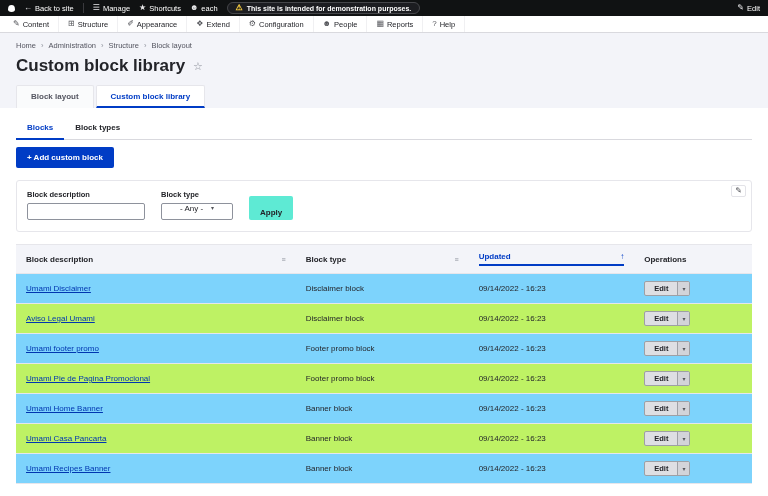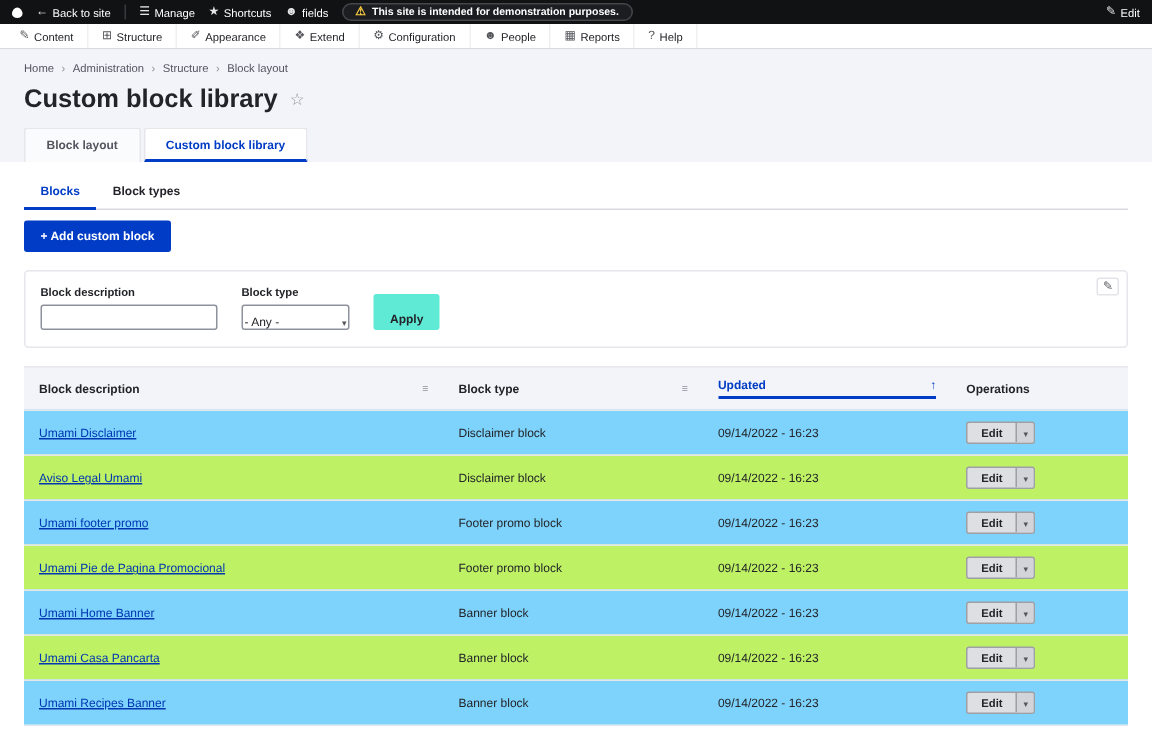--- a/index.html
+++ b/index.html
@@ -41,21 +41,21 @@
   .subtab.active { color:#003cc5; border-bottom:2px solid #003cc5; margin-bottom:-1px; }
   .intro { font-size:8px; line-height:1.55; margin-top:10px; color:#232429; max-width:720px; }
   .intro .lnk { color:#0036b1; text-decoration:underline; cursor:pointer; }
   .btn-primary { display:inline-block; background:#003cc5; color:#fff; font-size:8px; font-weight:bold; padding:6px 11px; border-radius:2px; border:none; margin-top:7px; cursor:pointer; font-family:inherit; }
 
   
   .filter-box { position:relative; border:1px solid #e6e6eb; border-radius:3px; margin-top:12px; padding:9px 10px 11px; display:flex; gap:16px; align-items:flex-end; }
   .field { display:flex; flex-direction:column; gap:4px; }
   .field-label { font-size:7.5px; font-weight:bold; color:#232429; }
   .text-input { width:118px; height:17px; border:1px solid #8e929c; border-radius:2px; font-size:8px; padding:0 4px; font-family:inherit; }
-  .selectbox { width:72px; height:17px; border:1px solid #8e929c; border-radius:2px; font-size:8px; padding:0 1px; display:flex; align-items:flex-end; justify-content:space-between; background:#fff; cursor:pointer; }
+  .selectbox { width:72px; height:17px; border:1px solid #8e929c; border-radius:2px; font-size:8px; padding:0 18px; display:flex; align-items:flex-start; justify-content:space-between; background:#fff; cursor:pointer; }
   .caret { font-size:6px; color:#55565b; }
   .btn-secondary { background:#5eead4; color:#232429; font-size:8px; font-weight:bold; padding:12px 11px; height:18px; border-radius:2px; border:none; cursor:pointer; font-family:inherit; }
   .contextual { position:absolute; top:4px; right:5px; font-size:8px; color:#55565b; border:1px solid #e3e3e8; background:#fff; border-radius:2px; padding:1px 3px; cursor:pointer; line-height:1; }
 
   
   .table { margin-top:12px; font-size:8px; border-bottom:1px solid #e6e6eb; }
   .tr { display:flex; align-items:center; border-top:1px solid #e6e6eb; background:#7dd3fc; }
   .tr.even { background:#bef264; }
   .thead { background:#f3f4f9; border-top:1px solid #e6e6eb; font-weight:bold; }
   .td, .th { padding:7px 10px; }
@@ -89,21 +89,21 @@
     <span class="ab-item">
       <span class="ab-icon">☰</span>
       <span>Manage</span>
     </span>
     <span class="ab-item">
       <span class="ab-icon">★</span>
       <span>Shortcuts</span>
     </span>
     <span class="ab-item">
       <span class="ab-icon">☻</span>
-      <span>fields</span>
+      <span>each</span>
     </span>
     <span class="warning-pill">
       <span class="warning-icon">⚠</span>
       <span>This site is intended for demonstration purposes.</span>
     </span>
     <span class="ab-right">
       <span class="ab-item">
         <span class="ab-icon">✎</span>
         <span>Edit</span>
       </span>

